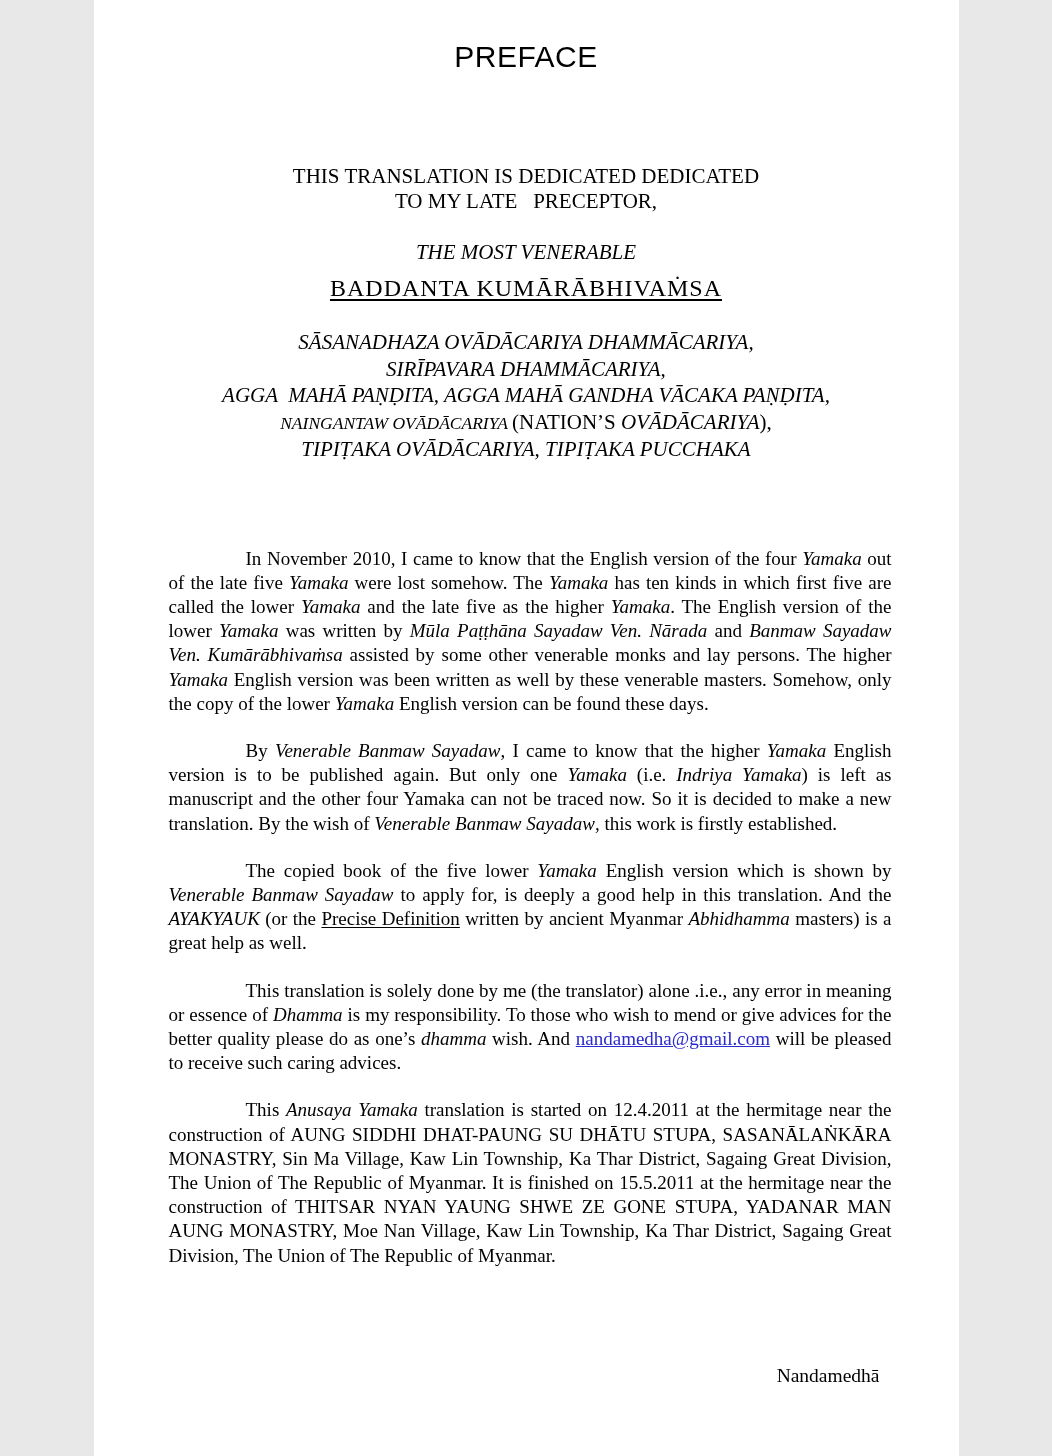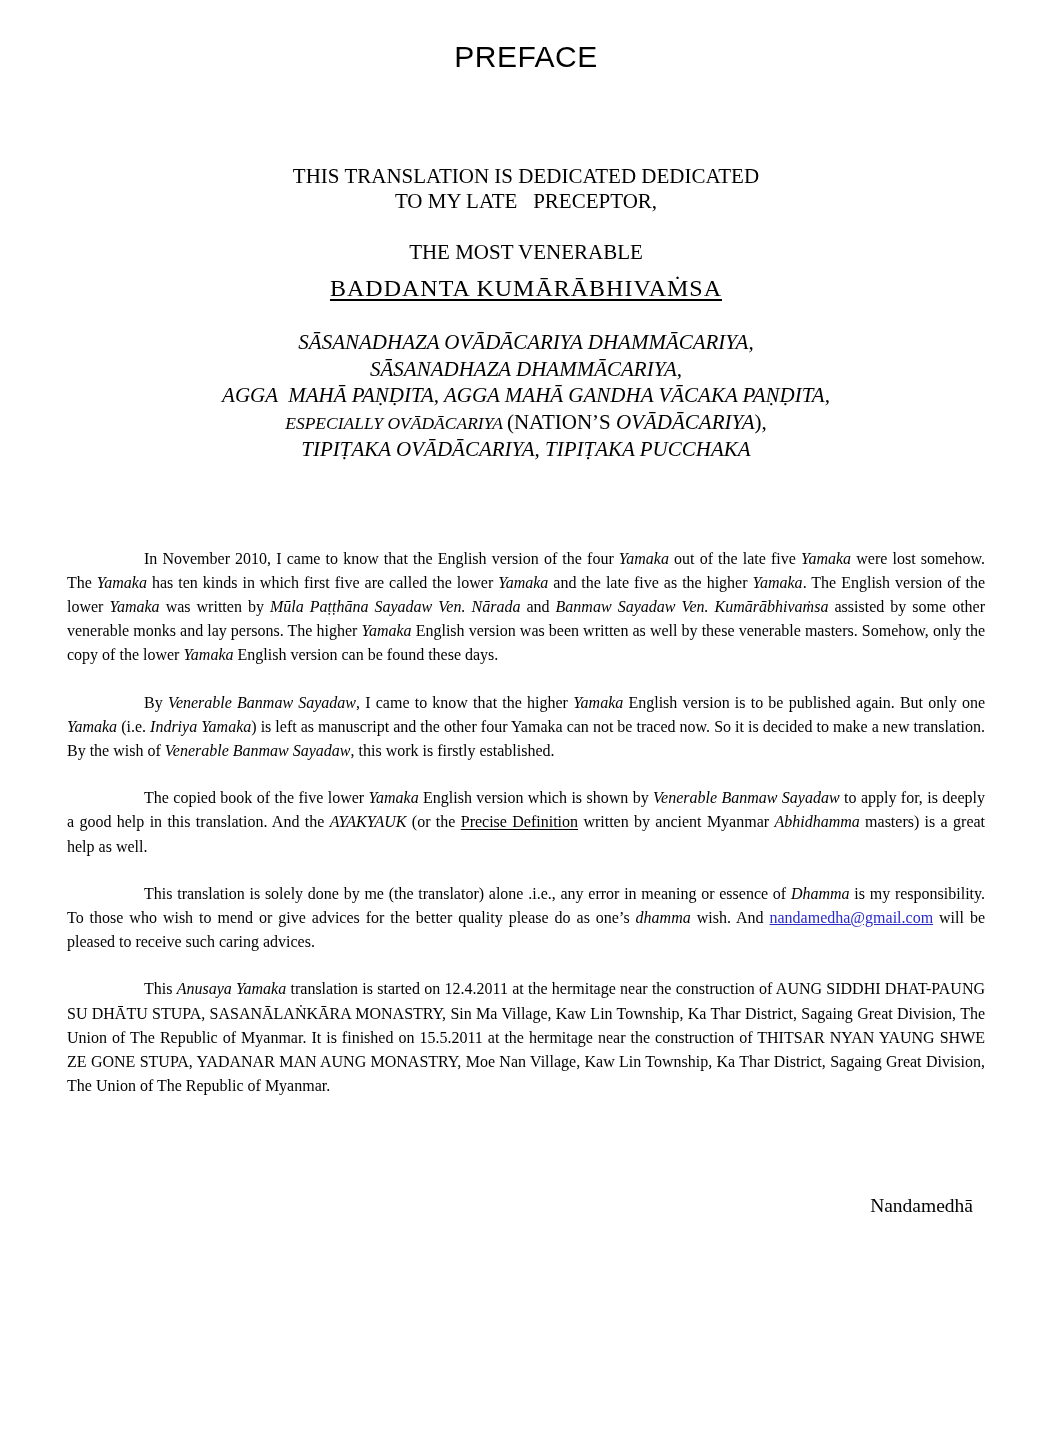--- a/index.html
+++ b/index.html
@@ -2,21 +2,21 @@
 <html style="--link-color: #2929cc;"><head>
 <meta charset="utf-8">
 <style>
   html, body {
     margin: 0;
     padding: 0;
     background: #e8e8e8;
   }
   .page {
     position: relative;
-    width: 1052px;
+    width: 865px;
     height: 1456px;
     margin: 0 auto;
     background: #ffffff;
     color: #000000;
     font-family: "Liberation Serif", serif;
     overflow: hidden;
     box-sizing: border-box;
   }
   .page-title {
     margin: 0;
@@ -33,20 +33,21 @@
     text-align: center;
   }
   .ded-line {
     margin: 0;
     font-size: 21px;
     line-height: 25px;
     white-space: pre-wrap;
   }
   .ded-line-venerable {
     margin-top: 26px;
+    font-style: italic;
   }
   .ded-name {
     margin: 8px 0 0 0;
     font-size: 24px;
     line-height: 30px;
     letter-spacing: 1px;
     text-decoration: underline;
     text-underline-offset: 3px;
   }
   .titles {
@@ -59,22 +60,22 @@
     white-space: pre-wrap;
   }
   .title-line .sm {
     font-size: 17.5px;
   }
   .body-text {
     margin-top: 84px;
     padding: 0 67px;
   }
   .para {
-    margin: 0 0 23px 0;
-    font-size: 16px;
+    margin: 0 0 23px 8px;
+    font-size: 19px;
     line-height: 24.2px;
     text-align: justify;
     text-indent: 77px;
   }
   .para:last-child {
     margin-bottom: 0;
   }
   .para .u {
     text-decoration: underline;
     text-underline-offset: 2px;
@@ -100,23 +101,23 @@
   <h1 class="page-title">PREFACE</h1>
 
   <div class="dedication">
     <p class="ded-line">THIS TRANSLATION IS DEDICATED DEDICATED</p>
     <p class="ded-line">TO MY LATE   PRECEPTOR,</p>
     <p class="ded-line ded-line-venerable">THE MOST VENERABLE</p>
     <p class="ded-name">BADDANTA KUMĀRĀBHIVAṀSA</p>
 
     <div class="titles">
       <p class="title-line"><span class="ital">SĀSANADHAZA OVĀDĀCARIYA DHAMMĀCARIYA,</span></p>
-      <p class="title-line"><span class="ital">SĀSANADHAZA DHAMMĀCARIYA,</span></p>
+      <p class="title-line"><span class="ital">SIRĪPAVARA DHAMMĀCARIYA,</span></p>
       <p class="title-line"><span class="ital">AGGA  MAHĀ PAṆḌITA, AGGA MAHĀ GANDHA VĀCAKA PAṆḌITA,</span></p>
-      <p class="title-line"><span class="ital sm">ESPECIALLY OVĀDĀCARIYA </span><span>(NATION’S </span><span class="ital">OVĀDĀCARIYA</span><span>),</span></p>
+      <p class="title-line"><span class="ital sm">NAINGANTAW OVĀDĀCARIYA </span><span>(NATION’S </span><span class="ital">OVĀDĀCARIYA</span><span>),</span></p>
       <p class="title-line"><span class="ital">TIPIṬAKA OVĀDĀCARIYA, TIPIṬAKA PUCCHAKA</span></p>
     </div>
   </div>
 
   <div class="body-text">
     <p class="para"><span>In November 2010, I came to know that the English version of the four </span><span class="ital">Yamaka</span><span> out of the late five </span><span class="ital">Yamaka</span><span> were lost somehow.  The </span><span class="ital">Yamaka</span><span> has ten kinds in which first five are called the lower </span><span class="ital">Yamaka</span><span> and the late five as the higher </span><span class="ital">Yamaka</span><span>.  The English version of the lower </span><span class="ital">Yamaka</span><span> was written by </span><span class="ital">Mūla Paṭṭhāna Sayadaw Ven. Nārada</span><span> and </span><span class="ital">Banmaw Sayadaw Ven. Kumārābhivaṁsa</span><span> assisted by some other venerable monks and lay persons.  The higher </span><span class="ital">Yamaka</span><span> English version was been written as well by these venerable masters.  Somehow, only the copy of the lower </span><span class="ital">Yamaka</span><span> English version can be found these days.</span></p>
     <p class="para"><span>By </span><span class="ital">Venerable Banmaw Sayadaw</span><span>, I came to know that the higher </span><span class="ital">Yamaka</span><span> English version is to be published again.  But only one </span><span class="ital">Yamaka</span><span> (i.e. </span><span class="ital">Indriya Yamaka</span><span>) is left as manuscript and the other four Yamaka can not be traced now. So it is decided to make a new translation.  By the wish of </span><span class="ital">Venerable Banmaw Sayadaw</span><span>, this work is firstly established.</span></p>
     <p class="para"><span>The copied book of the five lower </span><span class="ital">Yamaka</span><span> English version which is shown by </span><span class="ital">Venerable Banmaw Sayadaw</span><span> to apply for, is deeply a good help in this translation.  And the </span><span class="ital">AYAKYAUK</span><span> (or the </span><span class="u">Precise Definition</span><span> written by ancient Myanmar </span><span class="ital">Abhidhamma</span><span> masters) is a great help as well.</span></p>
     <p class="para"><span>This translation is solely done by me (the translator) alone .i.e., any error in meaning or essence of </span><span class="ital">Dhamma</span><span> is my responsibility.  To those who wish to mend or give advices for the better quality please do as one’s </span><span class="ital">dhamma</span><span> wish.  And </span><a class="email-link" href="mailto:nandamedha@gmail.com">nandamedha@gmail.com</a><span>  will be pleased to receive such caring advices.</span></p>
     <p class="para"><span>This </span><span class="ital">Anusaya Yamaka</span><span> translation is started on 12.4.2011 at the hermitage near the construction of AUNG SIDDHI DHAT-PAUNG SU DHĀTU STUPA, SASANĀLAṄKĀRA MONASTRY, Sin Ma Village, Kaw Lin Township, Ka Thar District, Sagaing Great Division, The Union of The Republic of Myanmar.  It is finished on 15.5.2011 at the hermitage near the construction of THITSAR NYAN YAUNG SHWE ZE GONE STUPA, YADANAR MAN AUNG MONASTRY, Moe Nan Village, Kaw Lin Township, Ka Thar District, Sagaing Great Division, The Union of The Republic of Myanmar.</span></p>

